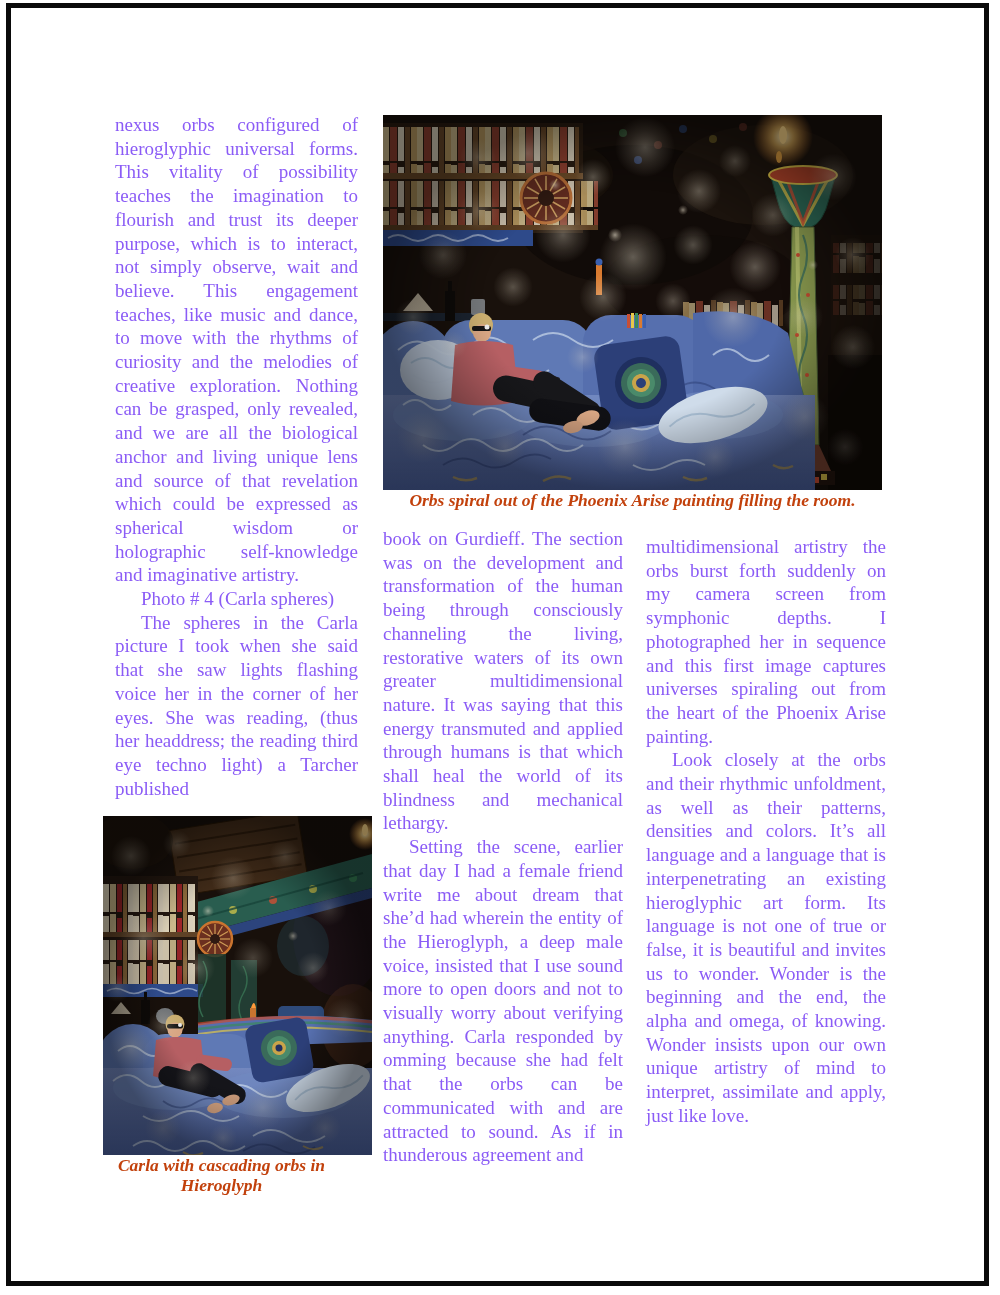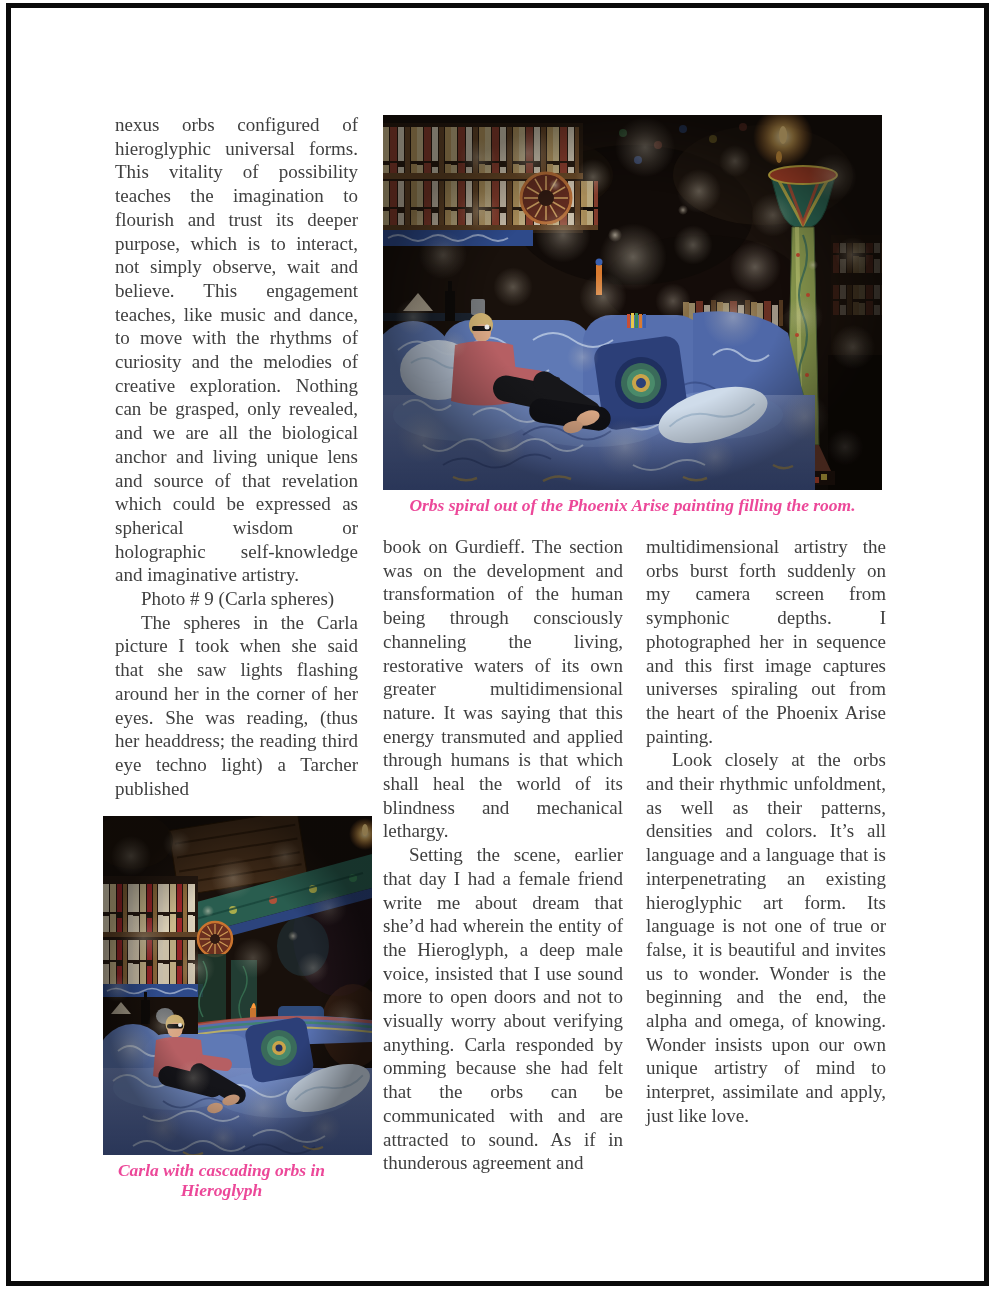--- a/index.html
+++ b/index.html
@@ -6,45 +6,45 @@
   .page{
     position:relative;width:1000px;height:1295px;background:#ffffff;
     font-family:"Liberation Serif","DejaVu Serif",serif;color:#161616;overflow:hidden;
   }
   .frame{
     position:absolute;left:6px;top:3px;width:983px;height:1283px;
     border:5px solid #0a0a0a;box-sizing:border-box;pointer-events:none;
   }
   .col{
     position:absolute;text-align:justify;font-size:19px;line-height:23.7px;
-    color:#404040;hyphens:none;
+    color:#8b5cf6;hyphens:none;
   }
   .col p{margin:0;}
   .col p.indent{text-indent:26px;}
   .col-left{left:115px;top:113px;width:243px;}
-  .col-mid{left:383px;top:527px;width:240px;margin-top:8px;}
+  .col-mid{left:383px;top:527px;width:240px;}
   .col-right{left:646px;top:527px;width:240px;margin-top:8px;}
   figure.photo{position:absolute;margin:0;}
   .photo-top{left:383px;top:115px;width:499px;}
   .photo-bottom{left:103px;top:816px;width:237px;}
   .photo svg{display:block;}
   .caption{
-    margin-top:5px;text-align:center;color:#ec4899;font-weight:bold;font-style:italic;
+    text-align:center;color:#c2410c;font-weight:bold;font-style:italic;
     font-size:17.5px;line-height:20px;
   }
 </style>
 </head>
 <body>
 
 <div class="page">
 
   <div class="col col-left">
     <p>nexus orbs configured of hieroglyphic universal forms. This vitality of possibility teaches the imagination to flourish and trust its deeper purpose, which is to interact, not simply observe, wait and believe. This engagement teaches, like music and dance, to move with the rhythms of curiosity and the melodies of creative exploration. Nothing can be grasped, only revealed, and we are all the biological anchor and living unique lens and source of that revelation which could be expressed as spherical wisdom or holographic self-knowledge and imaginative artistry.</p>
-    <p class="indent">Photo # 9 (Carla spheres)</p>
-    <p class="indent">The spheres in the Carla picture I took when she said that she saw lights flashing around her in the corner of her eyes. She was reading, (thus her headdress; the reading third eye techno light) a Tarcher published</p>
+    <p class="indent">Photo # 4 (Carla spheres)</p>
+    <p class="indent">The spheres in the Carla picture I took when she said that she saw lights flashing voice her in the corner of her eyes. She was reading, (thus her headdress; the reading third eye techno light) a Tarcher published</p>
   </div>
 
   <figure class="photo photo-top">
     <svg width="499" height="375" viewBox="0 0 499 375">
       <defs>
         <radialGradient id="orb1">
           <stop offset="0%" stop-color="#efe6d2" stop-opacity=".75"></stop>
           <stop offset="55%" stop-color="#d8cdb8" stop-opacity=".32"></stop>
           <stop offset="100%" stop-color="#d8cdb8" stop-opacity="0"></stop>
         </radialGradient>

